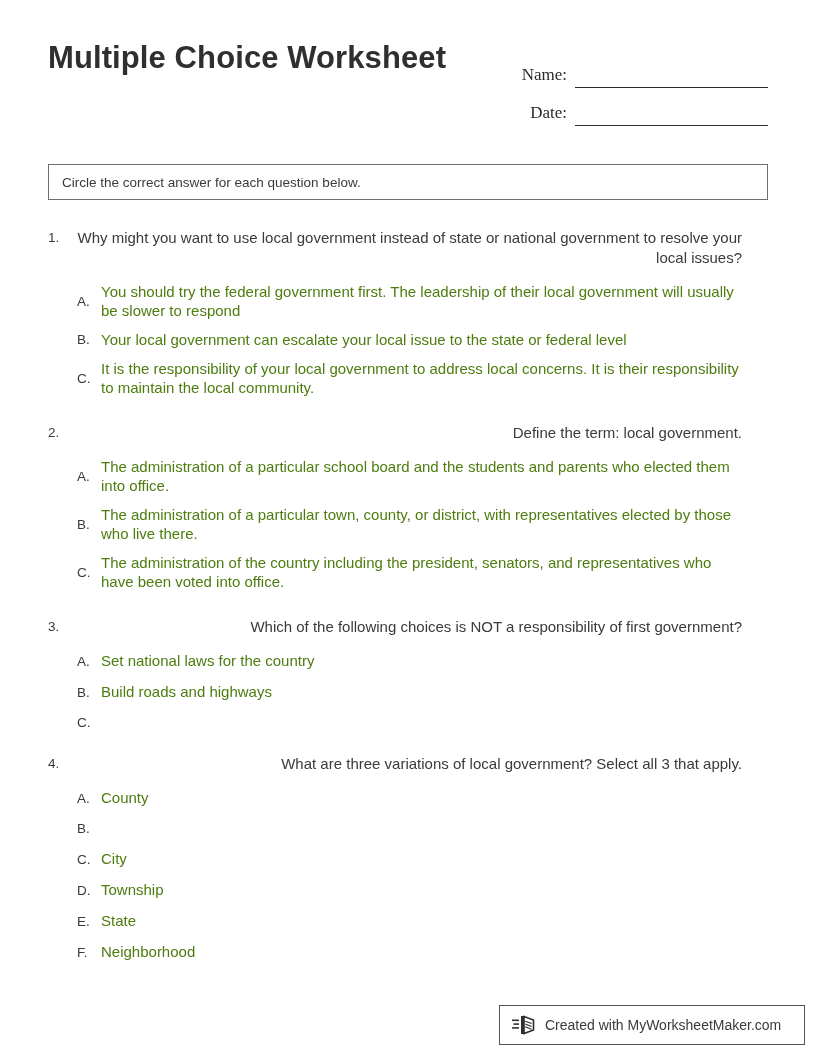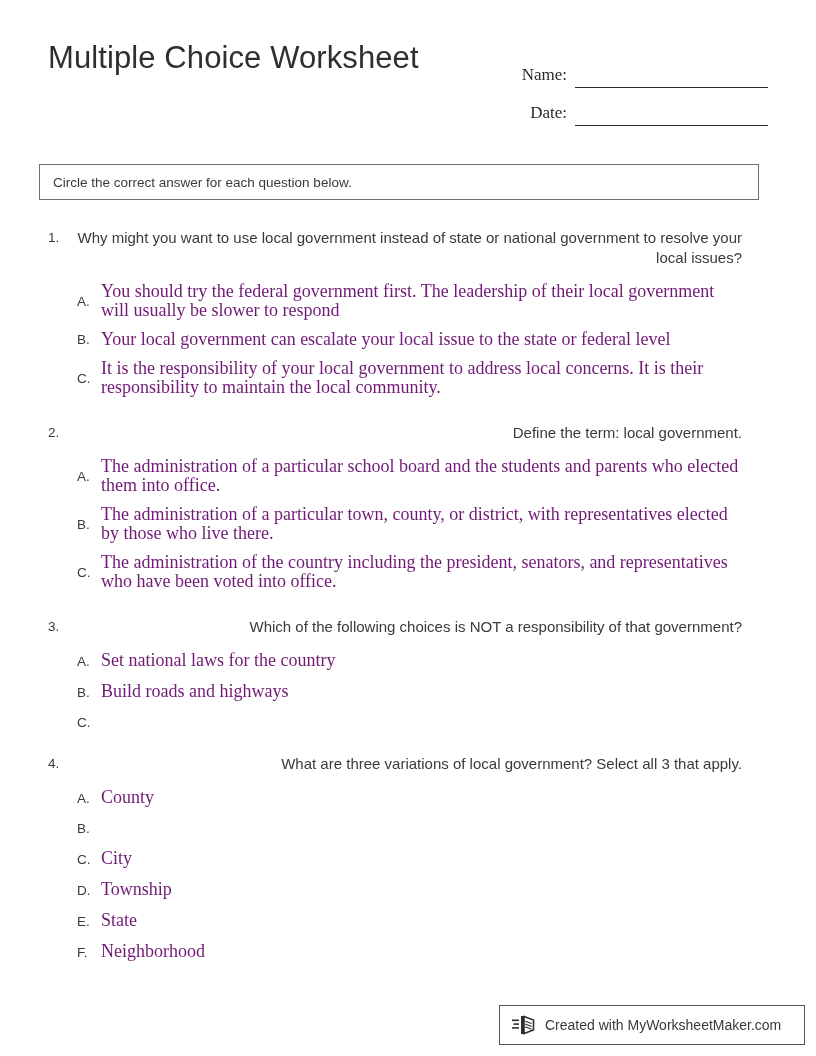--- a/index.html
+++ b/index.html
@@ -29,21 +29,21 @@
     left: 48px;
     top: 40px;
     width: 720px;
     height: 92px;
   }
   .worksheet-title {
     position: absolute;
     left: 0;
     top: 0;
     font-size: 31px;
-    font-weight: 400;
+    font-weight: 700;
     letter-spacing: 0.1px;
     color: #2f2f2f;
     white-space: nowrap;
   }
   .namedate {
     position: absolute;
     right: 0;
     top: 10px;
     width: 258px;
   }
@@ -63,21 +63,21 @@
   }
   .nd-line {
     width: 193px;
     border-bottom: 1.6px solid #2b2b2b;
     height: 1px;
   }
 
   
   .instruction-box {
     position: absolute;
-    left: 39px;
+    left: 48px;
     top: 164px;
     width: 720px;
     height: 36px;
     border: 1px solid #6f6f6f;
     box-sizing: border-box;
     display: flex;
     align-items: center;
   }
   .instruction-text {
     padding-left: 13px;
@@ -129,25 +129,24 @@
   }
   .opt-letter {
     width: 24px;
     flex: 0 0 24px;
     font-size: 13.5px;
     line-height: 19px;
     color: #3a3a3a;
   }
   .opt-text {
     flex: 1 1 auto;
-    font-size: 18px;
+    font-size: 15px;
     line-height: 19px;
-    color: #701a75;
+    color: #4d7c0f;
     max-width: 645px;
-    font-family: Liberation Serif, serif;
   }
   .q-gap-large { margin-bottom: 26px; }
   .opt-group-gap { margin-top: 14px; }
 
   
   .footer-badge {
     position: absolute;
     left: 499px;
     top: 1005px;
     width: 306px;
@@ -233,21 +232,21 @@
           </div>
           <div class="option-row">
             <div class="opt-letter">C.</div>
             <div class="opt-text">The administration of the country including the president, senators, and representatives who have been voted into office.</div>
           </div>
         </div>
       </div>
       <div class="question-block">
         <div class="q-row">
           <div class="q-num">3.</div>
-          <div class="q-text">Which of the following choices is NOT a responsibility of that government?</div>
+          <div class="q-text">Which of the following choices is NOT a responsibility of first government?</div>
         </div>
         <div class="options opt-group-gap">
           <div class="option-row single">
             <div class="opt-letter">A.</div>
             <div class="opt-text">Set national laws for the country</div>
           </div>
           <div class="option-row single">
             <div class="opt-letter">B.</div>
             <div class="opt-text">Build roads and highways</div>
           </div>

